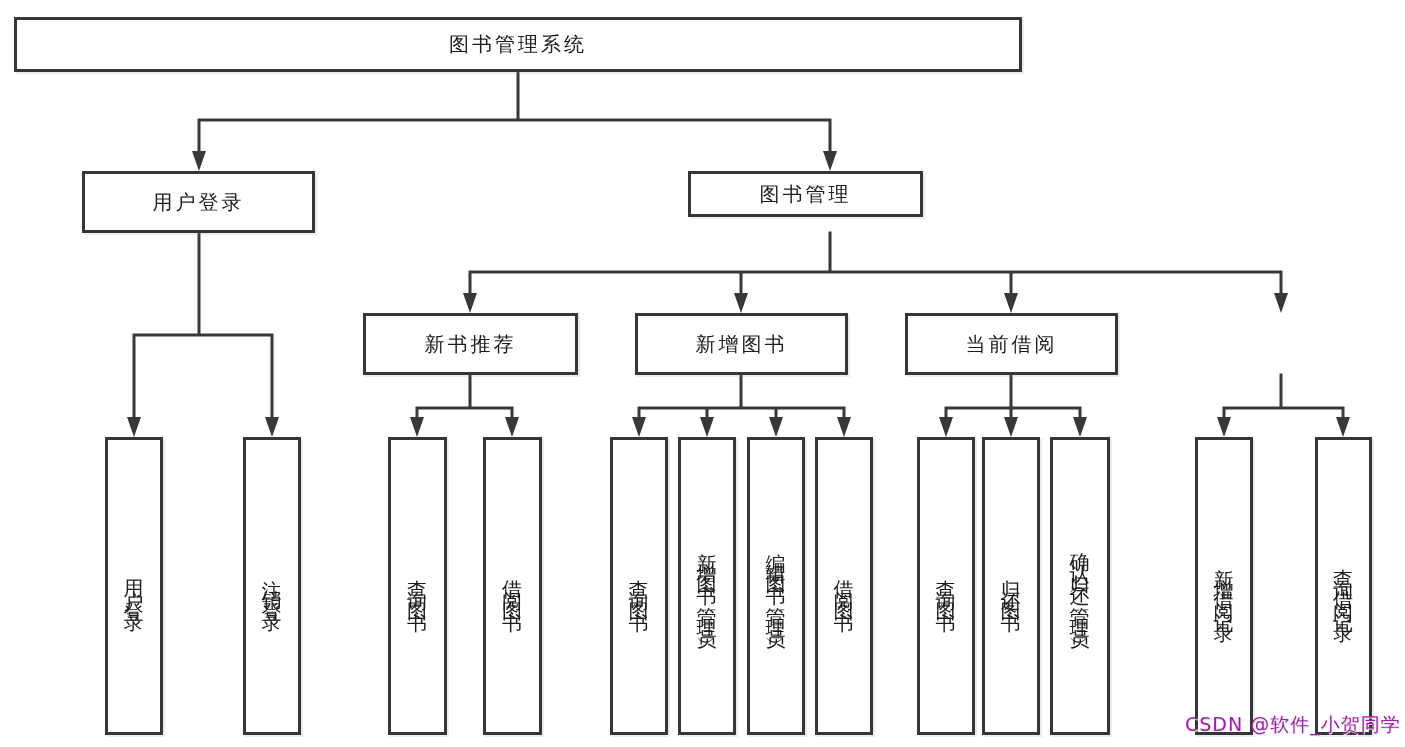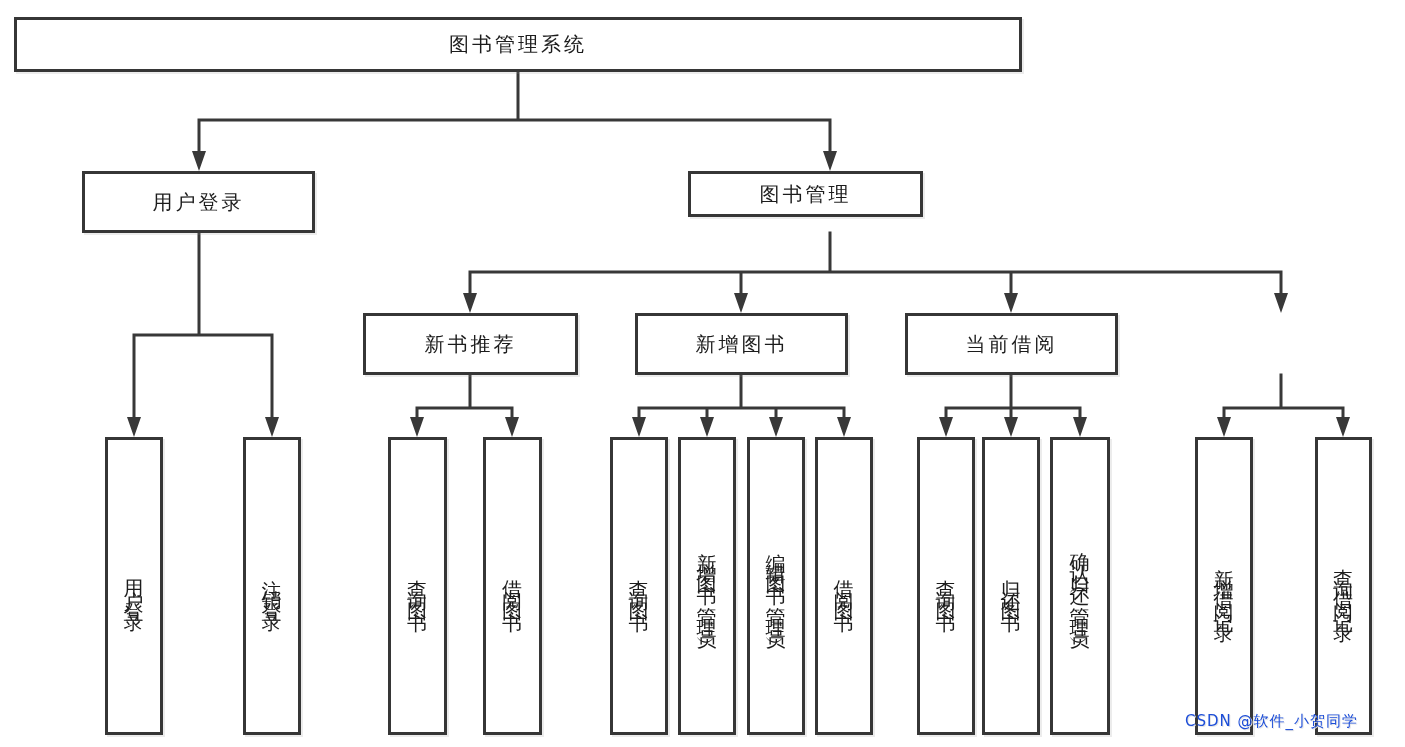--- a/index.html
+++ b/index.html
@@ -38,22 +38,22 @@
   .leaf {
     writing-mode: vertical-rl;
     text-orientation: mixed;
     letter-spacing: 11px;
     font-size: 20px;
     white-space: normal;
     line-height: 1;
   }
   .watermark {
     position: absolute;
-    font-size: 15px;
-    color: #1d4ed8;
+    font-size: 19px;
+    color: #a21caf;
     letter-spacing: 1px;
     text-shadow: 1px 1px 0 #e6e6e6;
     white-space: nowrap;
     text-align: right;
   }
 </style>
 </head>
 <body>
 
 <div class="canvas">

